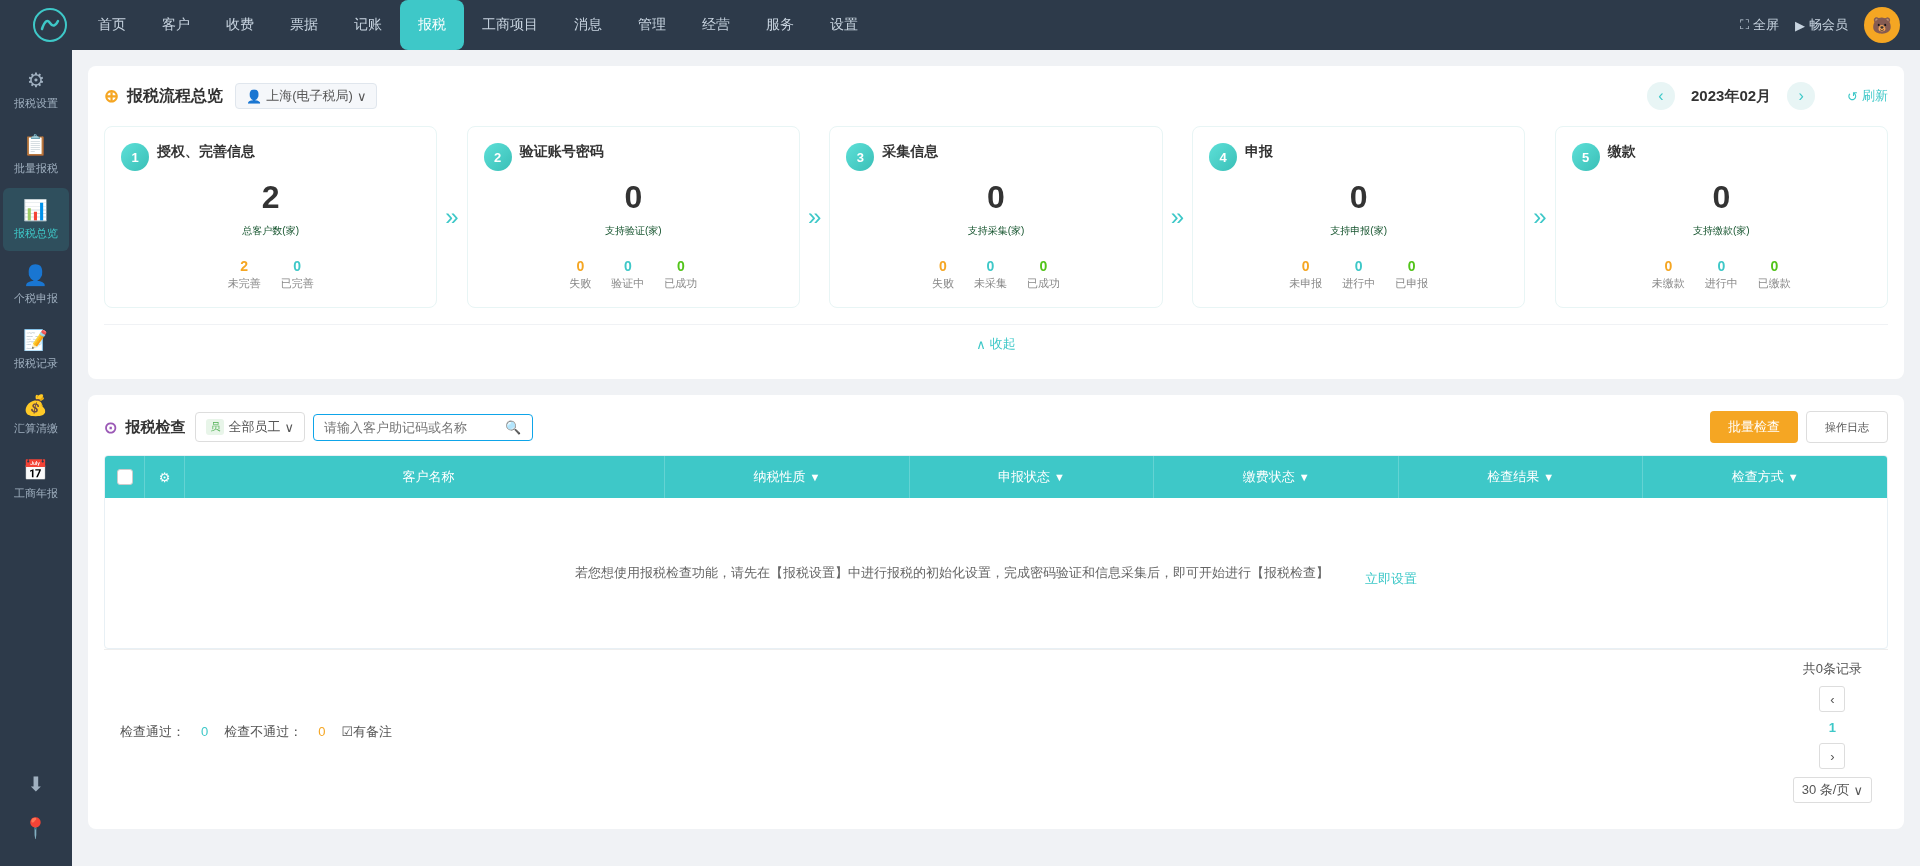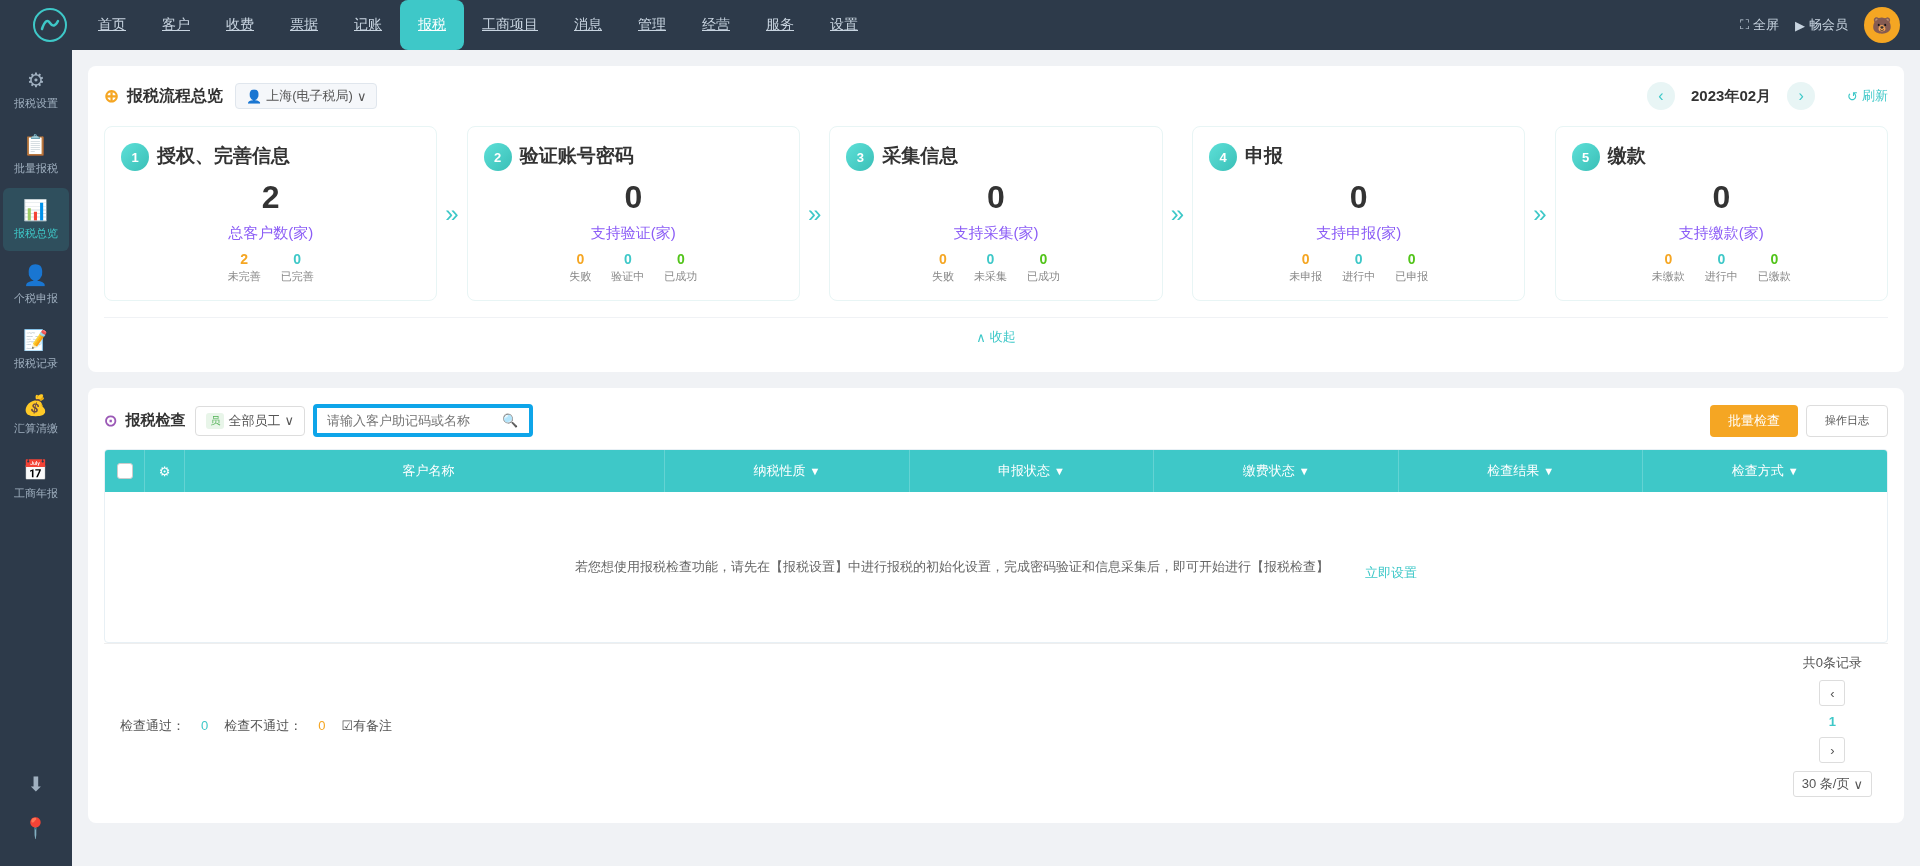--- a/index.html
+++ b/index.html
@@ -2,21 +2,21 @@
 <html><head>
   <meta charset="utf-8">
   <style>
     * { margin: 0; padding: 0; box-sizing: border-box; }
     body { font-family: 'Microsoft YaHei', Arial, sans-serif; font-size: 13px; background: #f0f2f5; color: #333; width: 1920px; height: 866px; overflow: hidden; display: flex; flex-direction: column; }
 
     
     .top-nav { height: 50px; background: #2d3a4a; display: flex; align-items: center; padding: 0 20px; gap: 0; flex-shrink: 0; }
     .logo { width: 60px; display: flex; align-items: center; justify-content: center; }
     .nav-items { display: flex; align-items: center; gap: 0; flex: 1; }
-    .nav-item { color: #c8d4e0; padding: 0 18px; height: 50px; display: flex; align-items: center; cursor: pointer; font-size: 14px; text-decoration: underline; }
+    .nav-item { color: #c8d4e0; padding: 0 18px; height: 50px; display: flex; align-items: center; cursor: pointer; font-size: 14px; }
     .nav-item.active { background: #3ec8c8; color: #fff; border-radius: 8px; }
     .nav-right { display: flex; align-items: center; gap: 16px; color: #c8d4e0; font-size: 13px; }
     .nav-right-item { display: flex; align-items: center; gap: 4px; cursor: pointer; }
     .avatar { width: 36px; height: 36px; background: #f5a623; border-radius: 50%; display: flex; align-items: center; justify-content: center; color: #fff; font-size: 16px; }
 
     
     .main-layout { display: flex; flex: 1; overflow: hidden; }
 
     
     .sidebar { width: 72px; background: #2d3a4a; display: flex; flex-direction: column; align-items: center; padding-top: 8px; gap: 2px; flex-shrink: 0; }
@@ -39,43 +39,43 @@
     .nav-month { display: flex; align-items: center; gap: 16px; margin-left: auto; }
     .month-text { font-size: 15px; font-weight: bold; color: #333; }
     .nav-btn { width: 28px; height: 28px; border-radius: 50%; background: #e8f5f5; color: #3ec8c8; display: flex; align-items: center; justify-content: center; cursor: pointer; font-size: 16px; }
     .refresh-btn { display: flex; align-items: center; gap: 4px; color: #3ec8c8; cursor: pointer; font-size: 13px; }
 
     
     .flow-steps { display: flex; align-items: stretch; gap: 0; }
     .flow-step { flex: 1; border: 1px solid #e8f5f5; border-radius: 8px; padding: 16px; position: relative; background: #fff; }
     .flow-step-header { display: flex; align-items: flex-start; gap: 8px; margin-bottom: 8px; }
     .step-num { width: 28px; height: 28px; background: linear-gradient(135deg, #5de0d8, #3abfb7); border-radius: 50%; color: #fff; font-size: 13px; display: flex; align-items: center; justify-content: center; font-weight: bold; flex-shrink: 0; }
-    .step-label { font-size: 19px; font-weight: bold; color: #333; }
+    .step-label { font-size: 14px; font-weight: bold; color: #333; }
     .step-value { font-size: 32px; font-weight: bold; color: #333; text-align: center; margin: 8px 0; }
-    .step-sub { font-size: 15px; color: #8b5cf6; text-align: center; margin-bottom: 8px; }
+    .step-sub { font-size: 10px; color: #14532d; text-align: center; margin-bottom: 20px; }
     .step-stats { display: flex; justify-content: center; gap: 20px; }
     .stat-item { display: flex; flex-direction: column; align-items: center; gap: 2px; }
     .stat-val { font-size: 14px; font-weight: bold; }
     .stat-val.orange { color: #f5a623; }
     .stat-val.teal { color: #3ec8c8; }
     .stat-val.green { color: #52c41a; }
     .stat-label { font-size: 11px; color: #888; }
     .arrow-right { display: flex; align-items: center; justify-content: center; padding: 0 8px; color: #3ec8c8; font-size: 24px; flex-shrink: 0; }
 
     
     .collapse-bar { display: flex; align-items: center; justify-content: center; padding: 10px; cursor: pointer; color: #3ec8c8; font-size: 13px; gap: 4px; }
 
     
     .section-header { display: flex; align-items: center; gap: 10px; margin-bottom: 12px; }
     .section-title { display: flex; align-items: center; gap: 8px; font-size: 15px; font-weight: bold; color: #333; }
     .section-title-icon { color: #9b59b6; font-size: 16px; }
     .filter-group { display: flex; align-items: center; gap: 8px; }
     .filter-select { display: flex; align-items: center; gap: 4px; border: 1px solid #ddd; border-radius: 4px; padding: 5px 10px; background: #fff; cursor: pointer; font-size: 13px; color: #555; }
     .filter-icon-badge { background: #e8f5e9; color: #4caf50; font-size: 10px; padding: 1px 4px; border-radius: 3px; }
-    .search-input-wrap { display: flex; align-items: center; border: 4px solid #0ea5e9; border-radius: 4px; padding: 5px 10px; background: #fff; gap: 6px; width: 220px; }
+    .search-input-wrap { display: flex; align-items: center; border: 1px solid #0ea5e9; border-radius: 4px; padding: 5px 10px; background: #fff; gap: 6px; width: 220px; }
     .search-input-wrap input { border: none; outline: none; font-size: 13px; color: #333; width: 100%; background: transparent; }
     .btn-orange { background: #f5a623; color: #fff; border: none; border-radius: 4px; padding: 7px 18px; font-size: 13px; cursor: pointer; }
     .btn-outline { background: #fff; color: #555; border: 1px solid #ddd; border-radius: 4px; padding: 7px 18px; font-size: 11px; cursor: pointer; }
     .section-actions { margin-left: auto; display: flex; gap: 8px; }
 
     
     .table-wrap { border: 1px solid #e8f0f5; border-radius: 4px; overflow: hidden; }
     .table-head { display: flex; background: #3ec8c8; color: #fff; font-size: 13px; }
     .th { padding: 12px 8px; display: flex; align-items: center; justify-content: center; gap: 4px; flex: 1; border-right: 1px solid rgba(255,255,255,0.2); }
     .th:last-child { border-right: none; }

